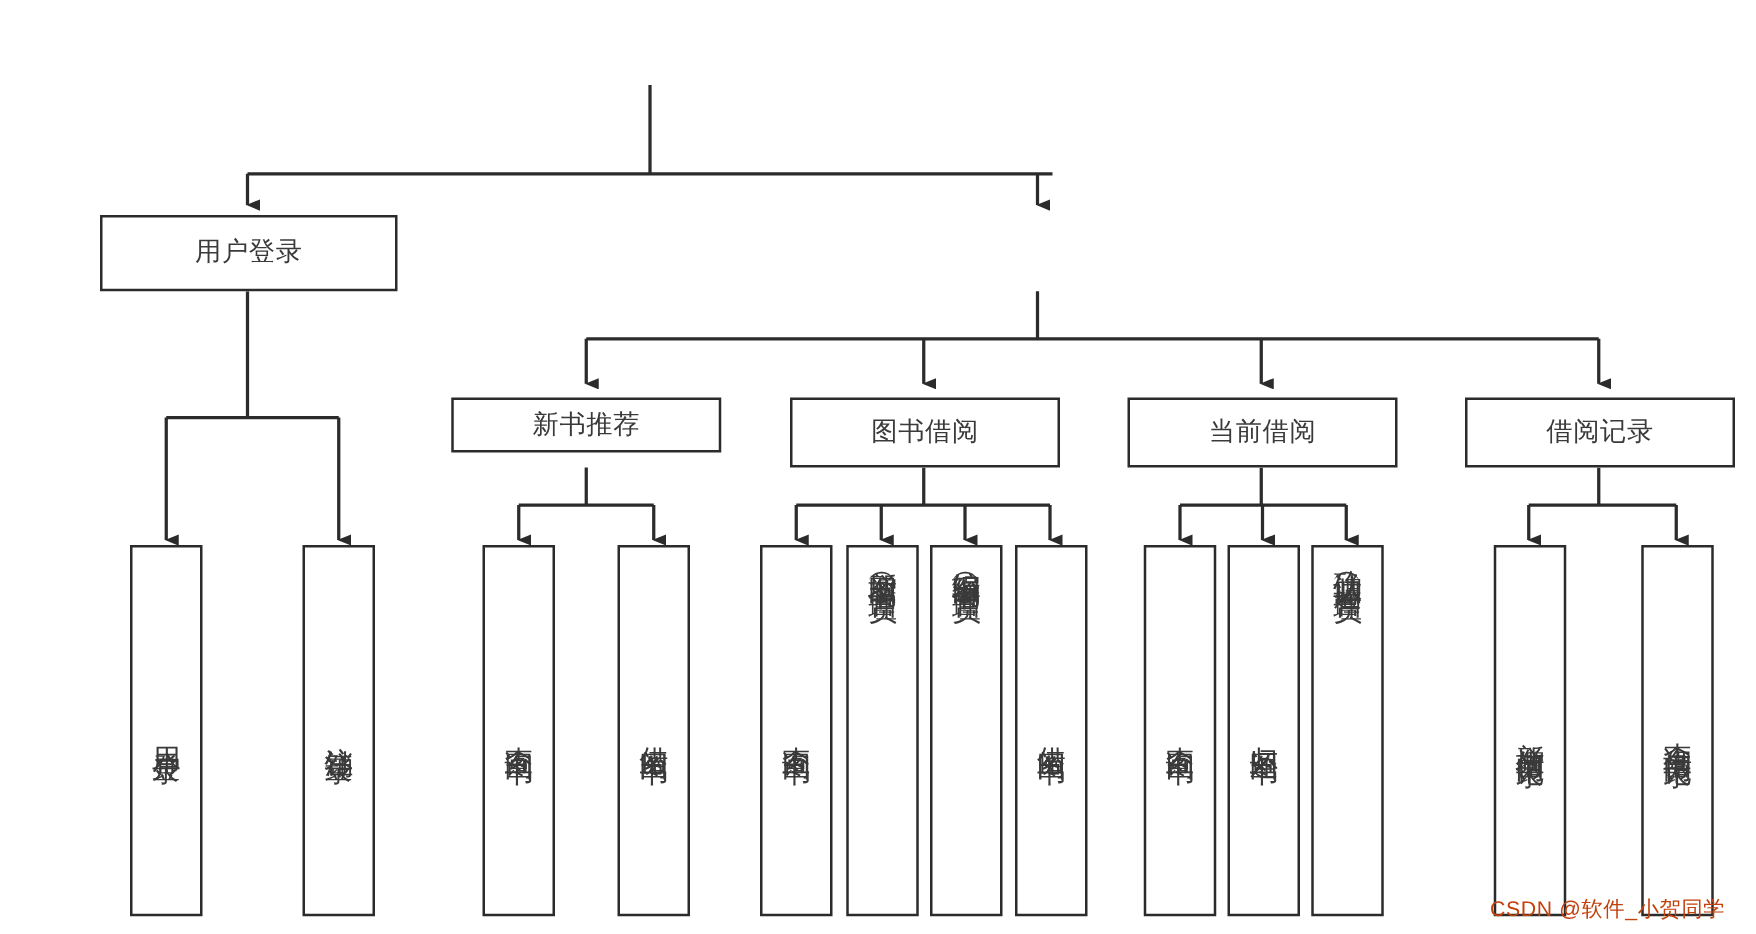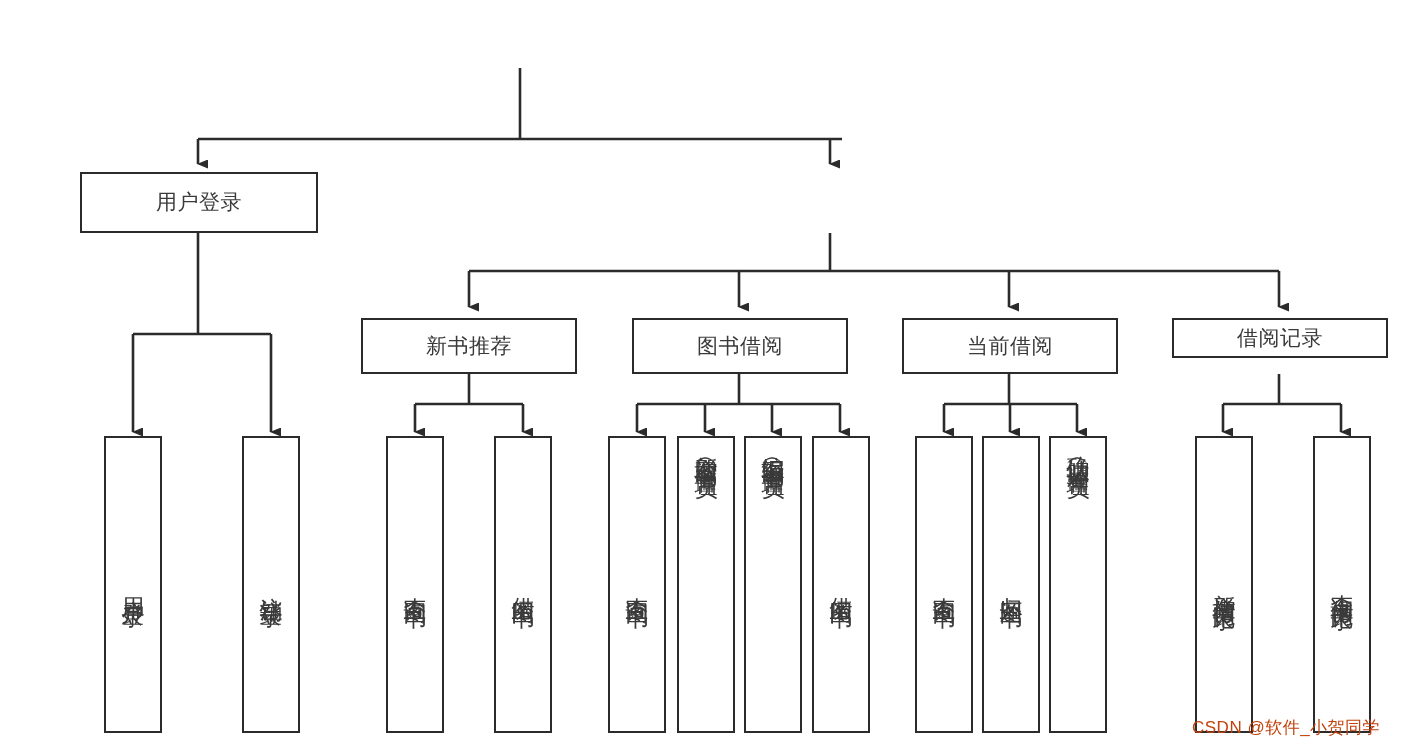--- a/index.html
+++ b/index.html
@@ -125,30 +125,30 @@
       <path d="M1223,404 L1223,432" marker-end="url(#arrowhead)"></path>
       <path d="M1341,404 L1341,432" marker-end="url(#arrowhead)"></path>
     </g>
   </svg>
 
 
   <div class="node horizontal" style="left:80px; top:172px; width:238px; height:61px;">
     <span class="label">用户登录</span>
   </div>
 
-  <div class="node horizontal" style="left:361px; top:318px; width:216px; height:56px;">
+  <div class="node horizontal" style="left:361px; top:318px; width:216px; height:44px;">
     <span class="label">新书推荐</span>
   </div>
   <div class="node horizontal" style="left:632px; top:318px; width:216px; height:56px;">
     <span class="label">图书借阅</span>
   </div>
   <div class="node horizontal" style="left:902px; top:318px; width:216px; height:56px;">
     <span class="label">当前借阅</span>
   </div>
-  <div class="node horizontal" style="left:1172px; top:318px; width:216px; height:40px;">
+  <div class="node horizontal" style="left:1172px; top:318px; width:216px; height:56px;">
     <span class="label">借阅记录</span>
   </div>
 
   <div class="node vertical centered" style="left:104px; top:436px; width:58px; height:297px;">
     <span class="label">用户登录</span>
   </div>
   <div class="node vertical centered" style="left:242px; top:436px; width:58px; height:297px;">
     <span class="label">注销登录</span>
   </div>
 

